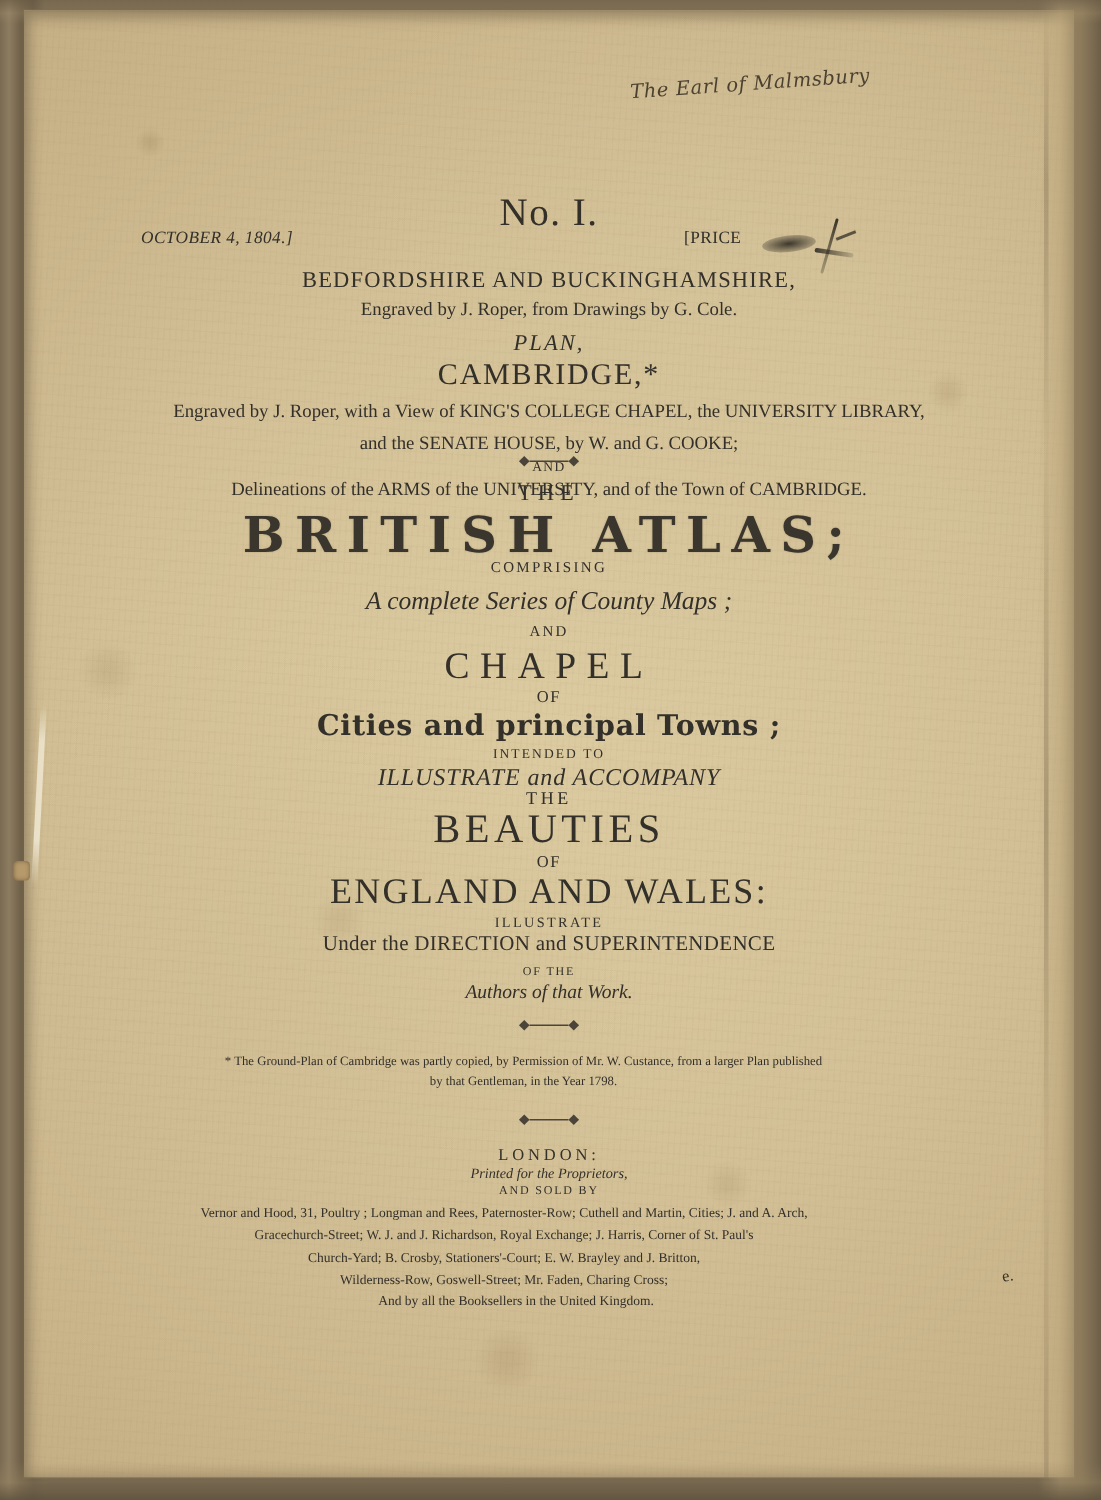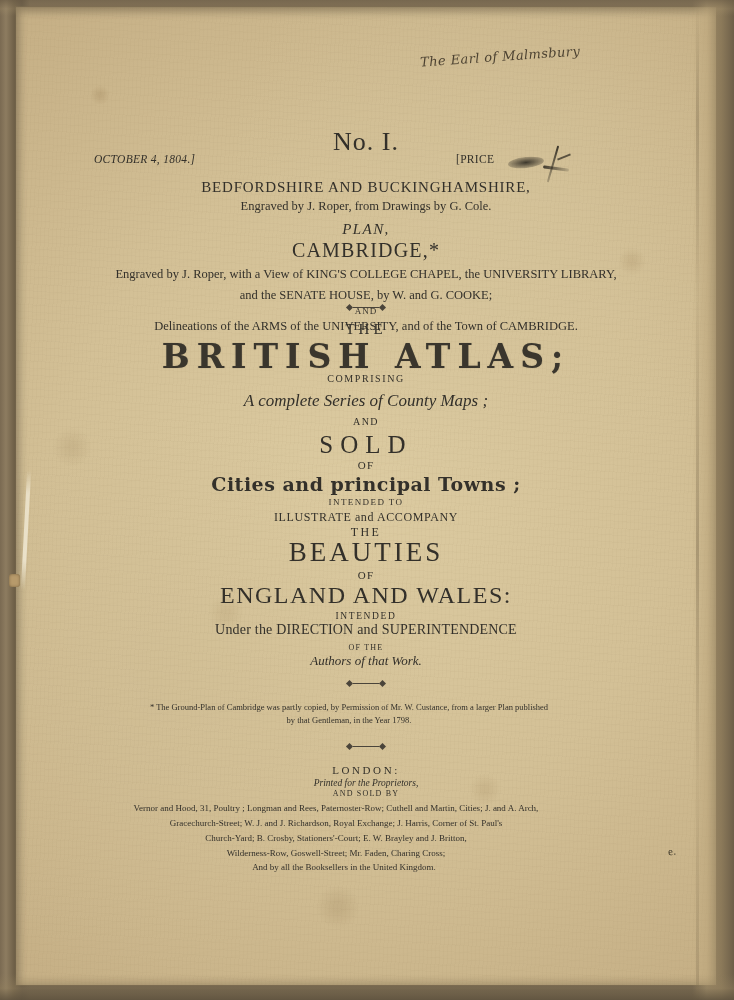--- a/index.html
+++ b/index.html
@@ -289,21 +289,21 @@
     font-family: "DejaVu Serif", serif;
     font-weight: 700;
     letter-spacing: 0.5px;
   }
   .title-intended {
     position:absolute; left:0; right:0; top:490px;
     font-size: 9px; letter-spacing: 1.4px;
   }
   .title-illus {
     position:absolute; left:0; right:0; top:503px;
-    font-size: 12px; letter-spacing: 0.6px;
+    font-size: 16px; font-style: italic; letter-spacing: 0.6px;
   }
   .title-the2 {
     position:absolute; left:0; right:0; top:518px;
     font-size: 12px; letter-spacing: 2.4px;
   }
   .title-beauties {
     position:absolute; left:0; right:0; top:530px;
     font-size: 27px; letter-spacing: 3px;
     font-family: "Liberation Serif", serif;
   }
@@ -415,30 +415,30 @@
 
     <div class="rule-wrap" style="top:300px;">
       <div class="rule"></div>
     </div>
 
     <div class="title-the center ink">THE</div>
     <div class="title-main center">BRITISH ATLAS;</div>
     <div class="title-comp center ink">COMPRISING</div>
     <div class="title-series center ink">A complete Series of County Maps ;</div>
     <div class="title-and center ink">AND</div>
-    <div class="title-plans center ink">SOLD</div>
+    <div class="title-plans center ink">CHAPEL</div>
     <div class="title-of1 center ink">OF</div>
     <div class="title-cities center ink">Cities and principal Towns ;</div>
     <div class="title-intended center ink">INTENDED TO</div>
     <div class="title-illus center ink">ILLUSTRATE and ACCOMPANY</div>
     <div class="title-the2 center ink">THE</div>
     <div class="title-beauties center ink">BEAUTIES</div>
     <div class="title-of2 center ink">OF</div>
     <div class="title-ew center ink">ENGLAND AND WALES:</div>
-    <div class="title-published center ink">INTENDED</div>
+    <div class="title-published center ink">ILLUSTRATE</div>
     <div class="title-direction center ink">Under the DIRECTION and SUPERINTENDENCE</div>
     <div class="title-ofthe center ink">OF THE</div>
     <div class="title-authors center ink">Authors of that Work.</div>
 
     <div class="rule-wrap rule2">
       <div class="rule"></div>
     </div>
 
     <div class="footnote ink">
       <div>* The Ground-Plan of Cambridge was partly copied, by Permission of Mr. W. Custance, from a larger Plan published</div>

